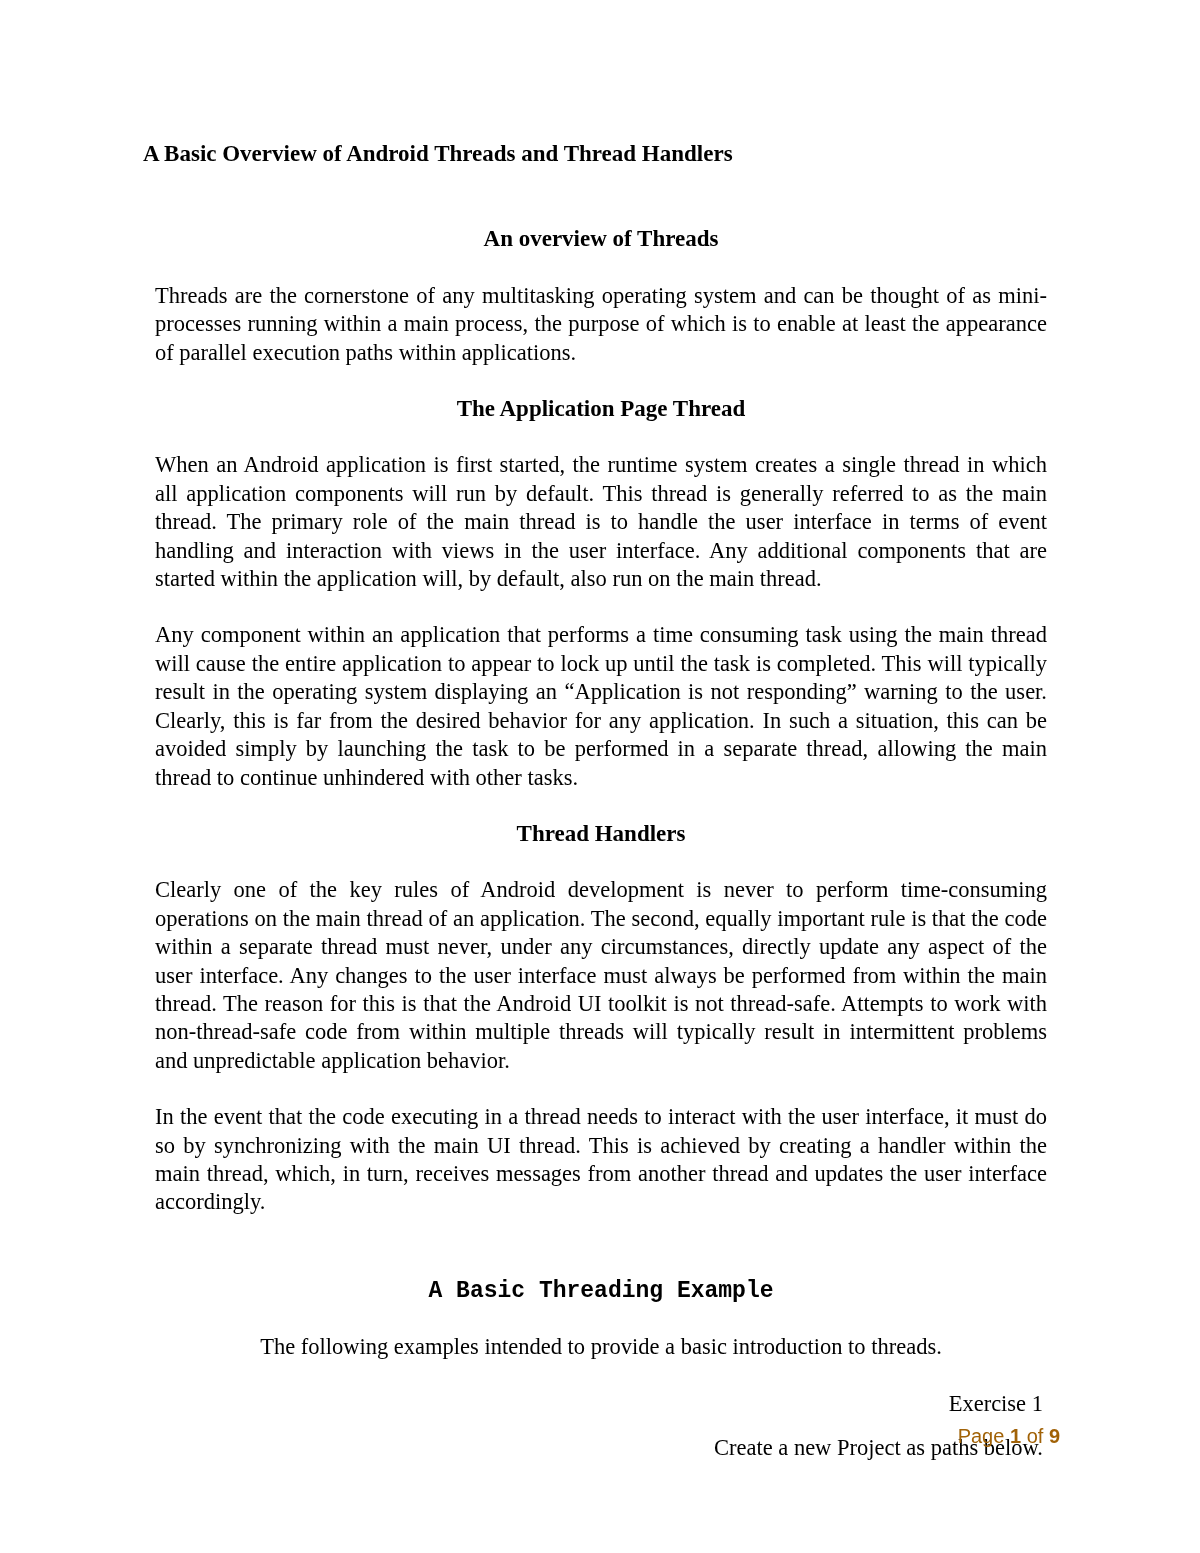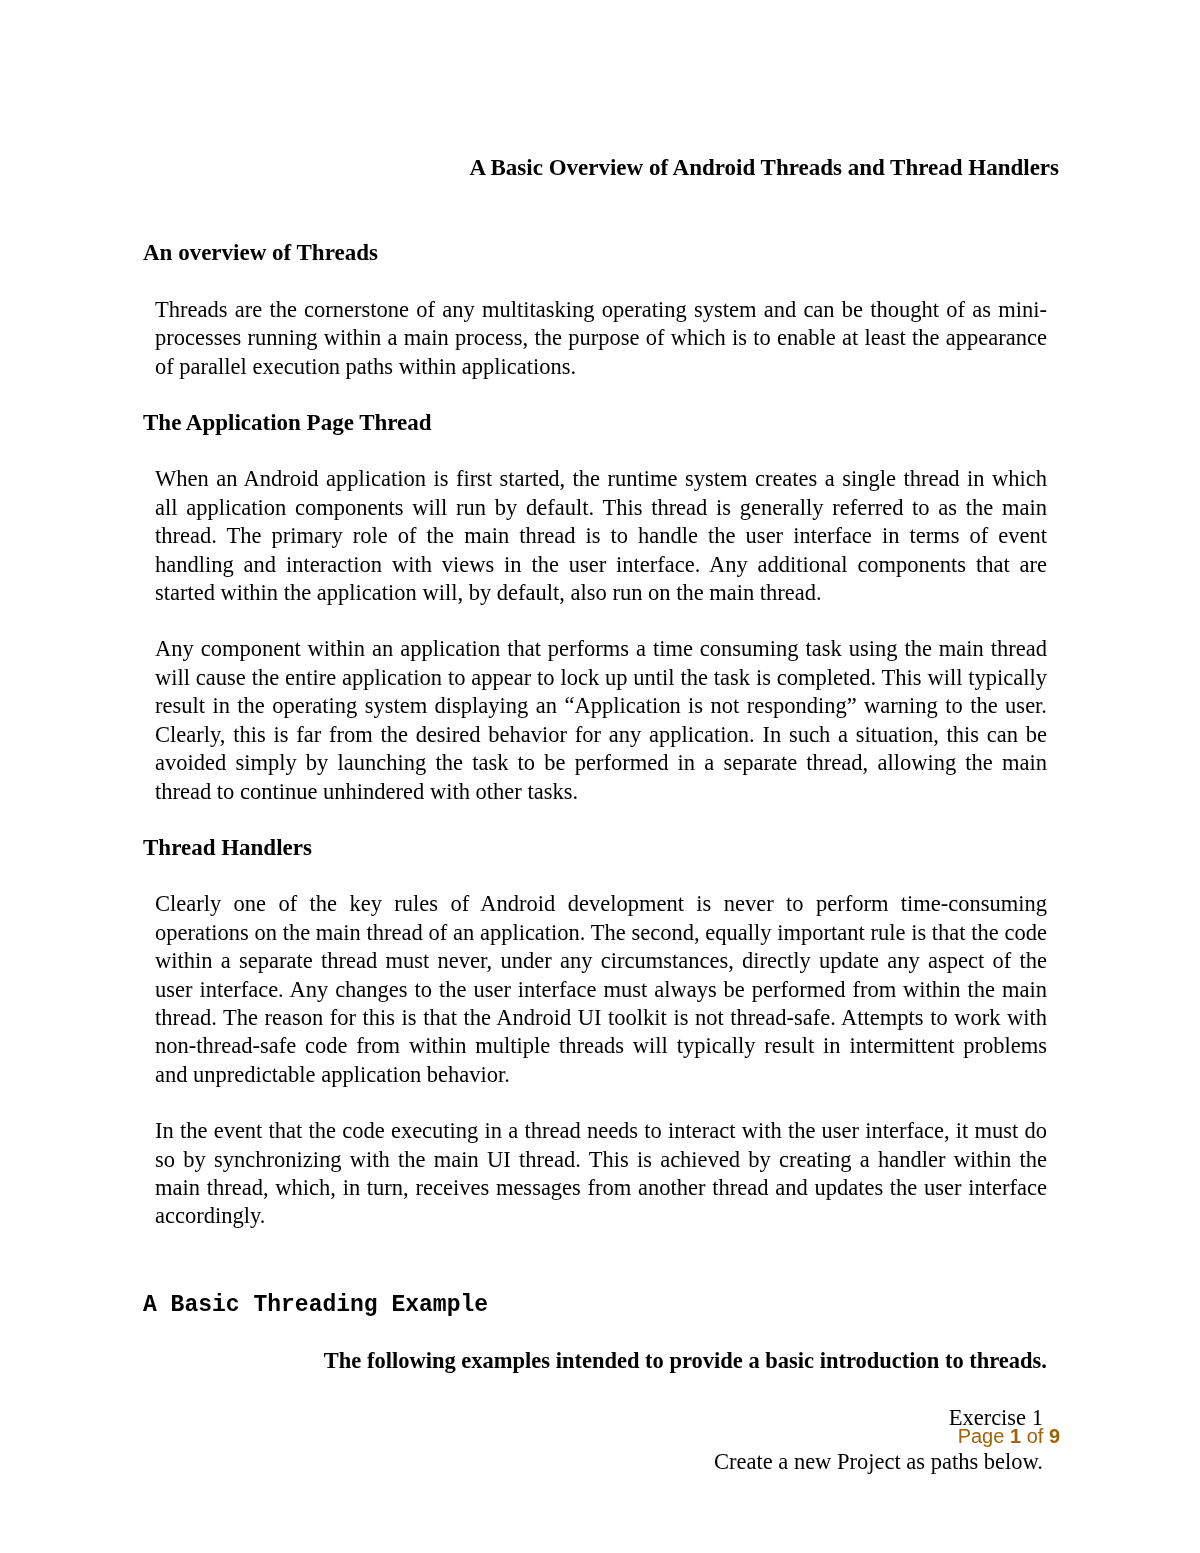--- a/index.html
+++ b/index.html
@@ -19,42 +19,41 @@
     position: absolute;
     left: 143px;
     top: 136px;
     width: 916px;
     font-size: 22.5px;
     line-height: 28.4px;
   }
   .doc-title {
     font-size: 23px;
     font-weight: bold;
-    text-align: right;
-    margin: 18px 0 57px 0;
+    text-align: left;
+    margin: 4px 0 57px 0;
     line-height: 28.4px;
   }
   .section-heading {
     font-size: 23px;
     font-weight: bold;
     margin: 28px 0;
     line-height: 28.4px;
-    text-align: left;
+    text-align: center;
   }
   .section-heading.extra-space {
     margin-top: 60px;
     font-family: Liberation Mono, monospace;
   }
   .para {
     margin: 28px 12px;
     text-align: justify;
   }
   .para.no-justify {
-    text-align: right;
-    font-weight: bold;
+    text-align: center;
   }
   .line-block {
     margin: 28px 0 0 0;
   }
   .line-block .line {
     margin: 16px;
     text-align: right;
   }
   .footer {
     position: absolute;

